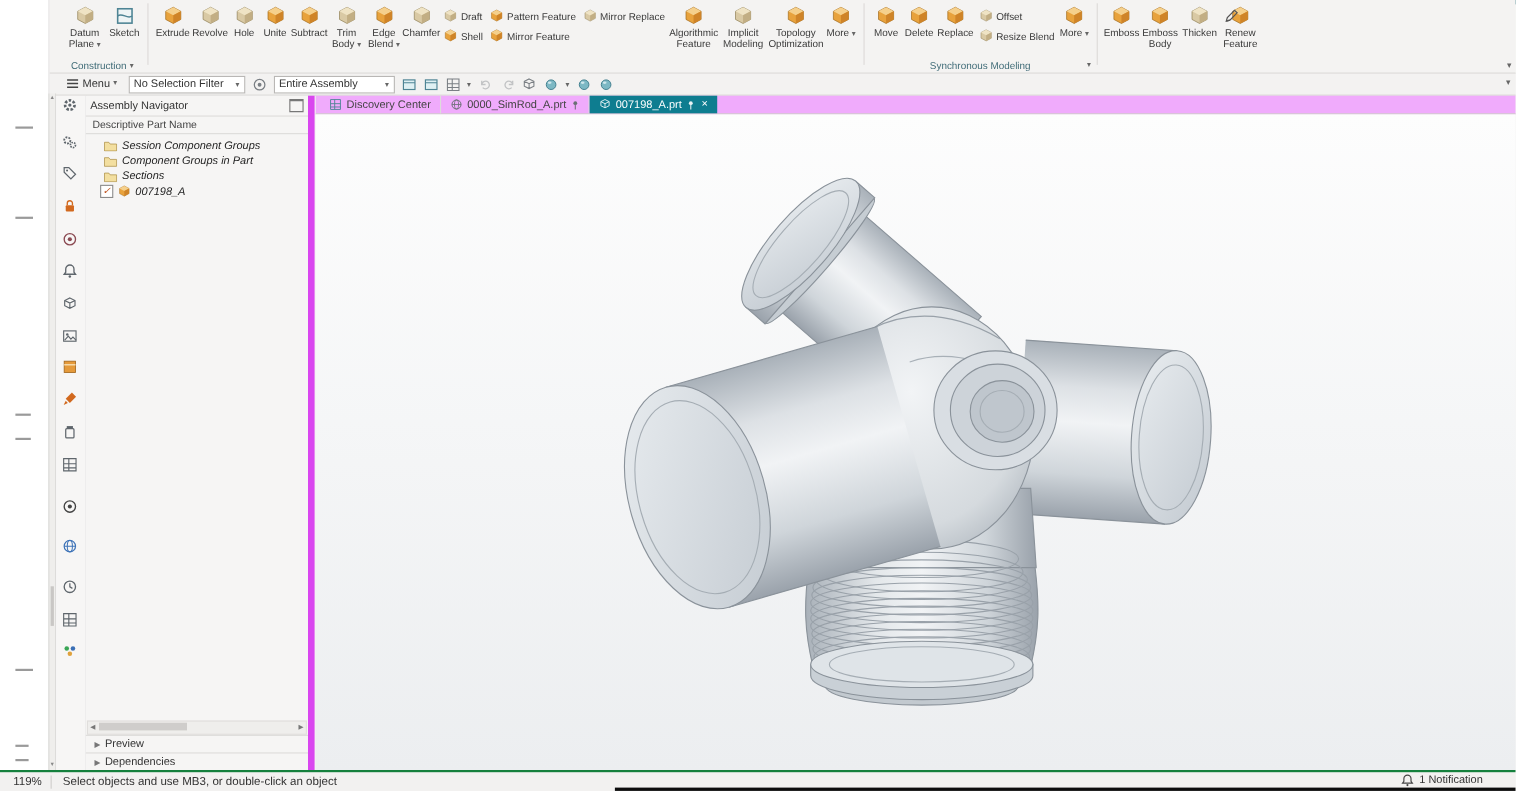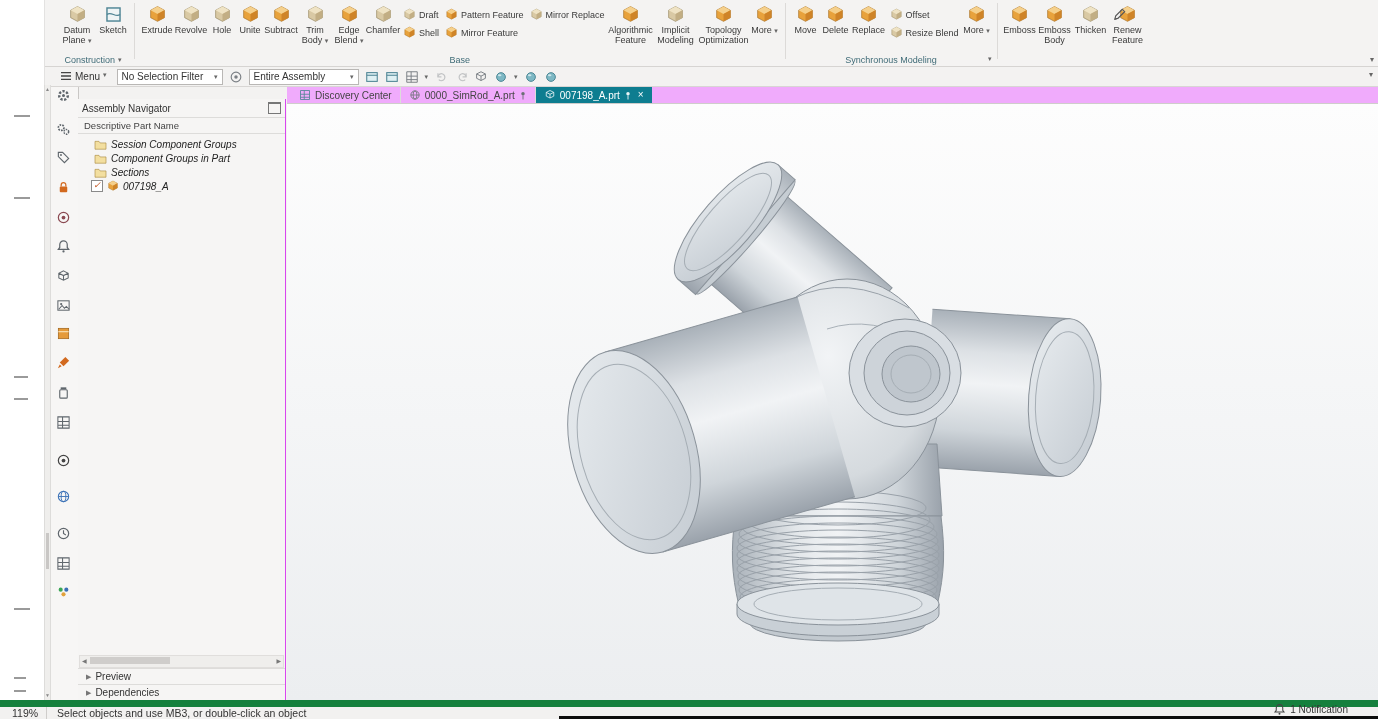--- a/index.html
+++ b/index.html
@@ -46,22 +46,22 @@
   
   #leftstrip{left:0;top:0;width:44px;bottom:19px;background:#fff;border-right:1px solid #e3e2e1;}
   .dash{position:absolute;height:2px;background:#9a9a9a;}
   #leftscroll{left:44px;top:85px;width:7px;bottom:19px;background:#efeeec;border-left:1px solid #dddcda;border-right:1px solid #dddcda;box-sizing:border-box;}
   #leftscroll .arr{position:absolute;left:0;width:100%;text-align:center;font-size:5px;color:#888;}
   #leftscroll .thumb{position:absolute;left:1px;width:3px;background:#c9c7c5;}
   #resbar{left:51px;top:87px;width:27px;bottom:19px;background:#f7f6f5;border-right:1px solid #c9c7c5;}
   .ric{position:absolute;left:5px;width:17px;height:17px;color:#5f666c;}
 
   
-  #navpanel{left:78px;top:87px;width:208px;bottom:19px;background:#f6f5f4;border-right:1px solid #d946ef;
-            display:flex;flex-direction:column;box-sizing:border-box;margin-top:12px;}
+  #navpanel{left:78px;top:87px;width:208px;bottom:19px;background:#f6f5f4;border-right:6px solid #d946ef;
+            display:flex;flex-direction:column;box-sizing:border-box;}
   .nav-header{height:18px;display:flex;align-items:center;padding:0 4px 0 4px;font-size:10px;color:#333;}
   .nav-title{flex:1;}
   .nav-winbtn{width:11px;height:9px;border:1px solid #777;border-top-width:2px;}
   .nav-colhead{height:15px;border-top:1px solid #dddcda;border-bottom:1px solid #dddcda;
                font-size:9.5px;color:#444;display:flex;align-items:center;padding-left:6px;}
   .nav-tree{flex:1;padding-top:3px;overflow:hidden;}
   .trow{height:14px;display:flex;align-items:center;gap:4px;padding-left:16px;font-size:10px;color:#222;font-style:italic;}
   .cbx{width:10px;height:10px;border:1px solid #8a8a8a;background:#fff;font-size:9px;line-height:9px;
        color:#c0531f;text-align:center;}
   .nav-hscroll{height:11px;margin:0 1px;background:#efeeec;border:1px solid #e0dedc;position:relative;}
@@ -74,21 +74,21 @@
   
   #tabbar{left:287px;top:87px;right:0;height:17px;background:#f0abfc;border-bottom:1px solid #cfcdcb;
           display:flex;align-items:stretch;padding-left:4px;box-sizing:border-box;}
   .tab{display:flex;align-items:center;gap:4px;padding:0 8px;font-size:10px;color:#444;border-right:1px solid #dddcda;}
   .tab.active{background:#0e7d90;color:#fff;border-right:none;}
   .tab .tclose{font-size:10px;line-height:10px;margin-left:2px;}
   #canvas{left:287px;top:104px;right:0;bottom:19px;background:linear-gradient(#fdfdfd,#eceef0);}
   #model{position:absolute;left:0;top:0;width:100%;height:100%;}
 
   
-  #statusbar{left:0;right:0;bottom:0;height:19px;background:#f2f1f0;border-top:7px solid #15803d;
+  #statusbar{left:0;right:0;bottom:0;height:19px;background:#f2f1f0;border-top:2px solid #15803d;
              display:flex;align-items:center;font-size:10.5px;color:#333;box-sizing:border-box;margin-top:28px;}
   #statusbar .zoom{padding:0 8px 0 12px;}
   #statusbar .ssep{width:1px;height:12px;background:#cfcdcb;margin-right:10px;}
   #notif{position:absolute;right:30px;bottom:3px;display:flex;align-items:center;gap:4px;font-size:10px;color:#333;}
   #blackbar{left:559px;right:0;bottom:0;height:3px;background:#0d0d0d;}
 </style>
 </head>
 <body>
 
 <div id="stage">
@@ -329,23 +329,20 @@
               <use href="#cubeO"></use>
             </svg>
           <span class="txt"><span>Topology Optimization</span></span>
         </div>
         <div class="rbtn" style="width:30px">
           <svg class="ic19">
               <use href="#cubeO"></use>
             </svg>
           <span class="txt"><span>More</span> <span class="dd">▾</span></span>
         </div>
-      </div>
-      <div class="glabel">
-        <span>Base</span>
       </div>
     </div>
     <div class="rsep"></div>
 
     <div class="rgroup">
       <div class="btns">
         <div class="rbtn" style="width:30px">
           <svg class="ic19">
               <use href="#cubeO"></use>
             </svg>

